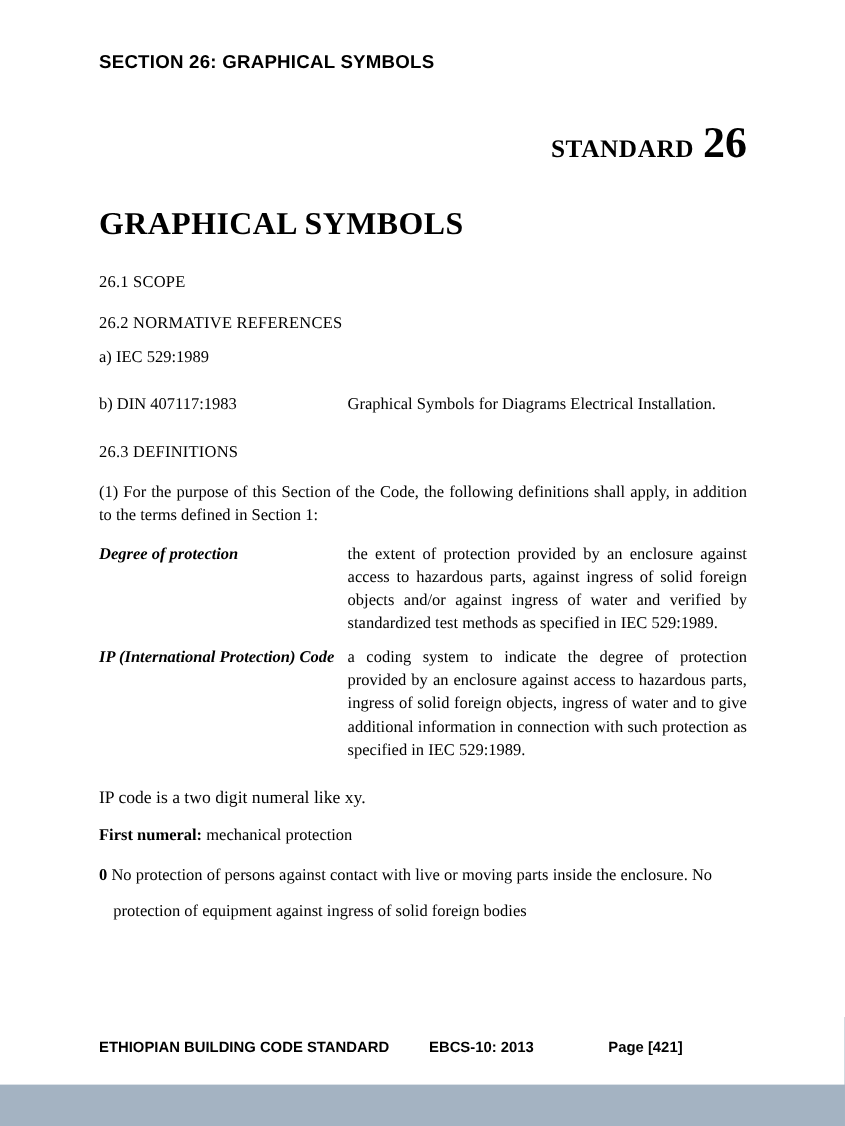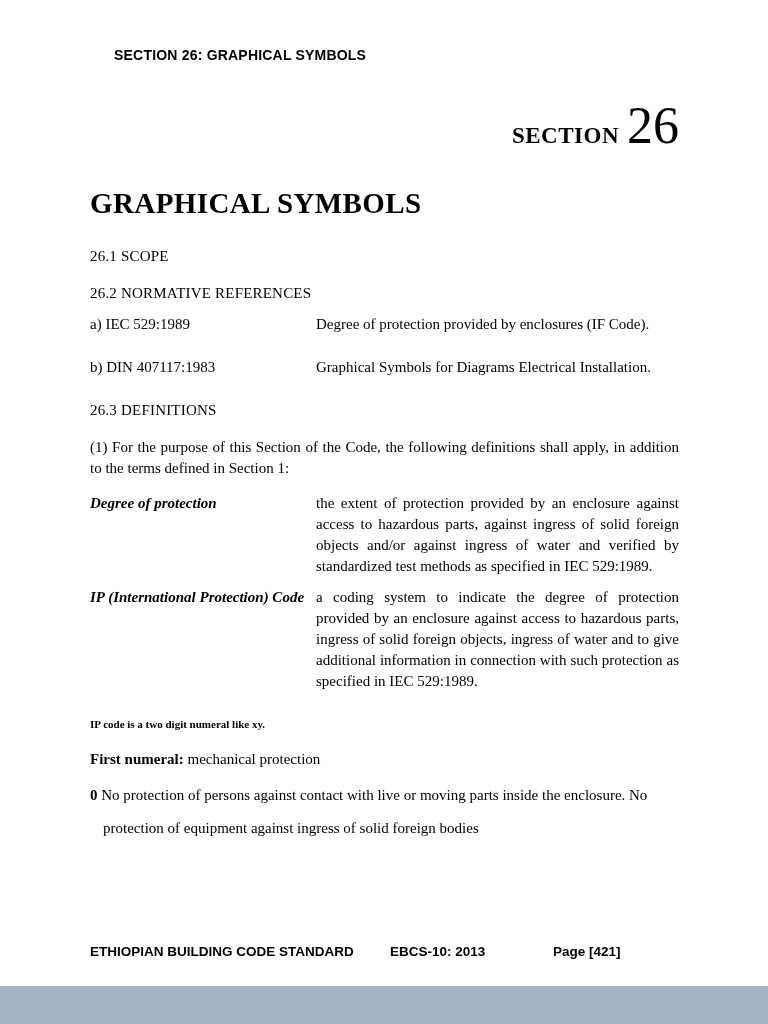--- a/index.html
+++ b/index.html
@@ -18,32 +18,31 @@
     top: 0;
     left: 0;
     width: 768px;
     height: 986px;
     background: #ffffff;
     padding: 47px 89px 0 90px;
   }
   .doc-header {
     font-family: "Liberation Sans", sans-serif;
     font-weight: bold;
-    font-size: 14px;
+    font-size: 17px;
     letter-spacing: 0.2px;
-    margin-left: 24px;
   }
   .section-line {
     text-align: right;
     margin-top: 40px;
     line-height: 46px;
     white-space: nowrap;
   }
   .section-word { font-weight: bold; font-size: 23px; letter-spacing: 0.5px; }
-  .section-num  { font-weight: normal; font-size: 52px; margin-left: 8px; }
+  .section-num  { font-weight: bold; font-size: 40px; margin-left: 8px; }
   .doc-title {
     font-weight: bold;
     font-size: 29px;
     margin-top: 26px;
     letter-spacing: 0.4px;
   }
   .h2 {
     font-weight: normal;
     font-size: 15px;
     letter-spacing: 0.2px;
@@ -65,22 +64,22 @@
   }
   .row .col-term { width: 226px; flex: none; }
   .row .col-desc { flex: 1; text-align: justify; }
   .ref-a { margin-top: 12px; }
   .ref-b { margin-top: 22px; }
   .def-1 { margin-top: 14px; justify-content: flex-end; }
   .def-2 { margin-top: 10px; }
   .term { font-weight: bold; font-style: italic; }
   .ip-line {
     margin-top: 22px;
-    font-weight: bold;
-    font-size: 11px;
+    font-weight: normal;
+    font-size: 16px;
     line-height: 21px;
   }
   .numeral-line {
     margin-top: 14px;
     font-size: 15px;
     line-height: 21px;
   }
   .numeral-line strong { font-weight: bold; }
   .item-line {
     margin-top: 15px;
@@ -111,32 +110,31 @@
 </style>
 </head>
 <body>
 
 <div class="viewport">
   <div class="page">
 
     <div class="doc-header">SECTION 26: GRAPHICAL SYMBOLS</div>
 
     <div class="section-line">
-      <span class="section-word">SECTION</span><span class="section-num">26</span>
+      <span class="section-word">STANDARD</span><span class="section-num">26</span>
     </div>
 
     <div class="doc-title">GRAPHICAL SYMBOLS</div>
 
     <div class="h2 scope">26.1 SCOPE</div>
 
     <div class="h2 normative">26.2 NORMATIVE REFERENCES</div>
 
     <div class="row ref-a">
       <div class="col-term">a) IEC 529:1989</div>
-      <div class="col-desc">Degree of protection provided by enclosures (IF Code).</div>
     </div>
     <div class="row ref-b">
       <div class="col-term">b) DIN 407117:1983</div>
       <div class="col-desc">Graphical Symbols for Diagrams Electrical Installation.</div>
     </div>
 
     <div class="h2 definitions">26.3 DEFINITIONS</div>
     <p class="body mt18">(1) For the purpose of this Section of the Code, the following definitions shall apply, in addition to the terms defined in Section 1:</p>
 
     <div class="row def-1">

